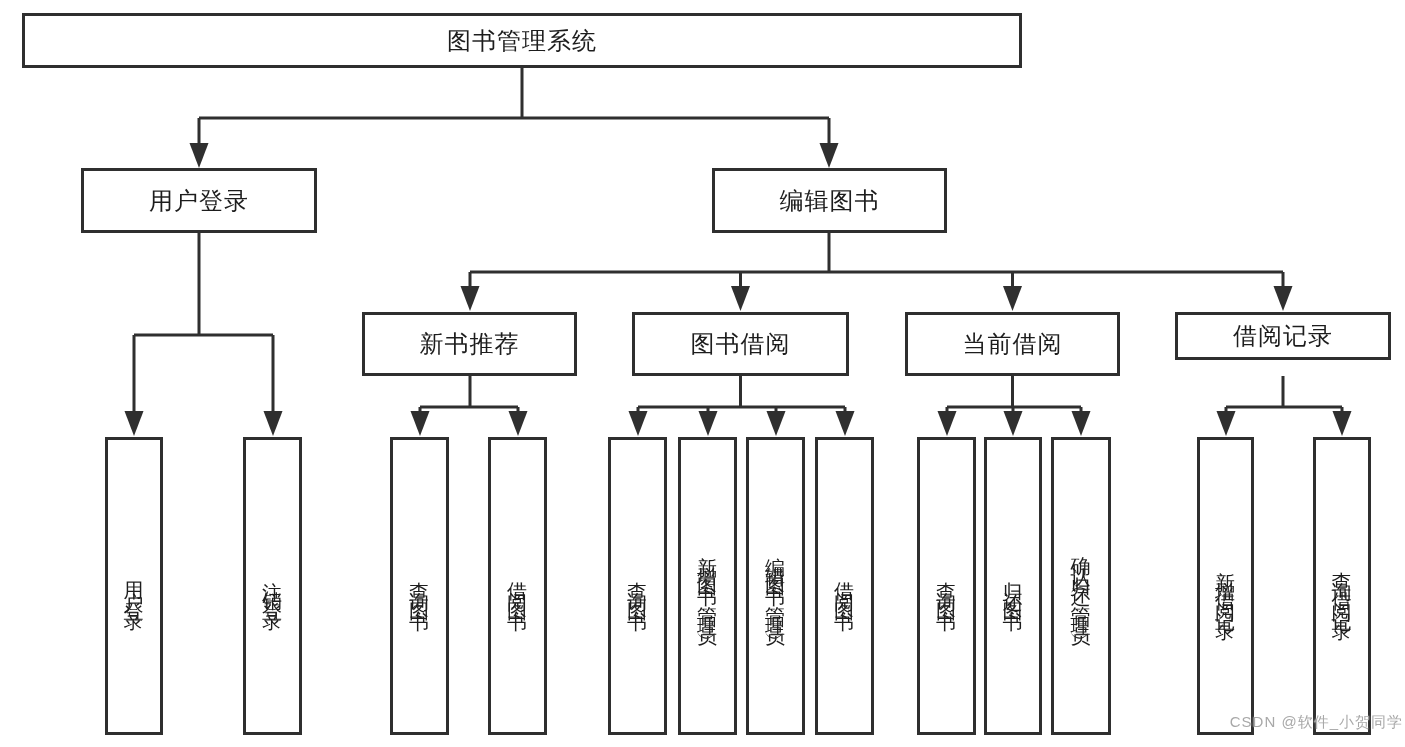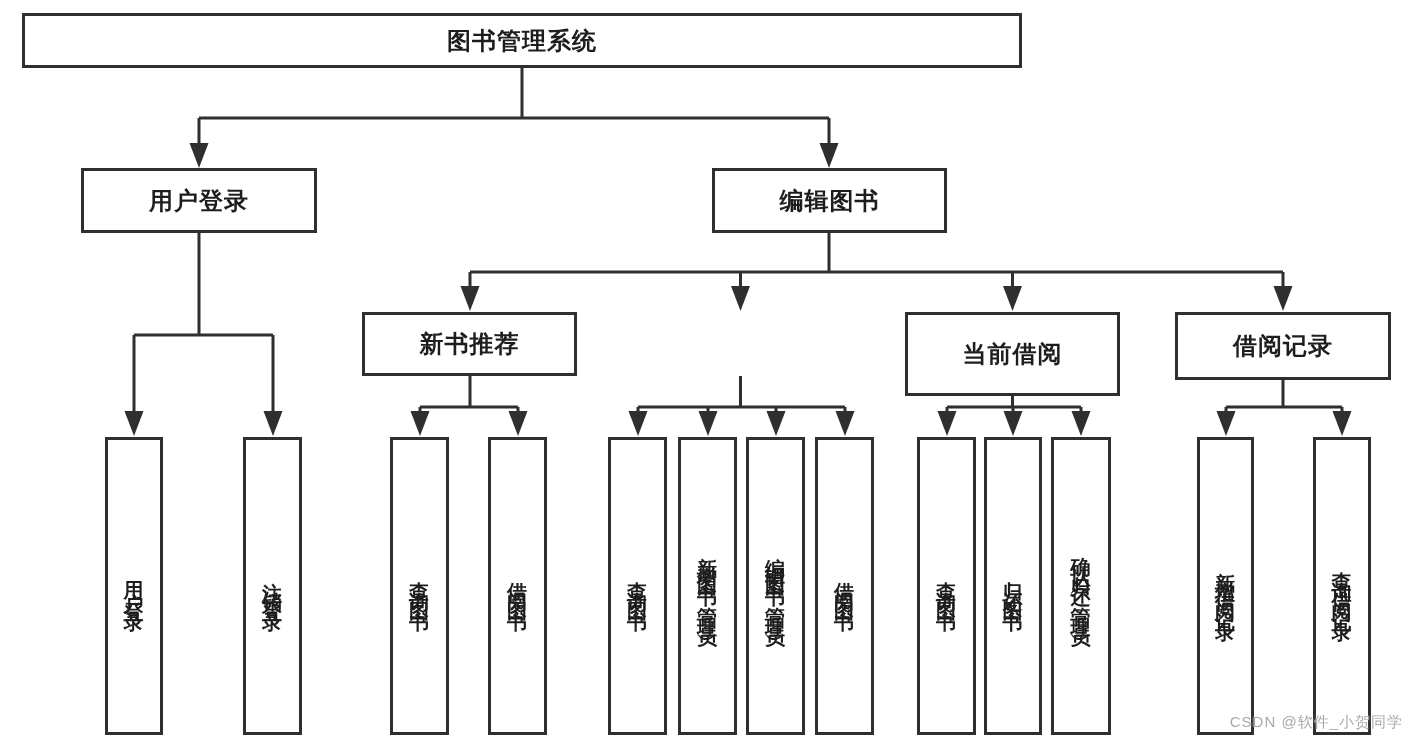--- a/index.html
+++ b/index.html
@@ -16,21 +16,20 @@
   .box{
     position:absolute;
     box-sizing:border-box;
     border:3px solid #2f2f2f;
     background:#ffffff;
     display:flex;align-items:center;justify-content:center;
     color:#1d1d1d;
     font-size:24px;
     letter-spacing:1px;
     z-index:2;
-    font-weight:bold;
   }
   .leaf{font-size:20px;}
   .leaf .vtext{
     writing-mode:vertical-rl;
     text-orientation:mixed;
     letter-spacing:10px;
     line-height:1;
     white-space:nowrap;
   }
   .watermark{
@@ -89,24 +88,27 @@
   <div class="box" style="left:81px;top:168px;width:236px;height:65px;">
     <span>用户登录</span>
   </div>
   <div class="box" style="left:712px;top:168px;width:235px;height:65px;">
     <span>编辑图书</span>
   </div>
 
   <div class="box" style="left:362px;top:312px;width:215px;height:64px;">
     <span>新书推荐</span>
   </div>
-  <div class="box" style="left:905px;top:312px;width:215px;height:84px;">
+  <div class="box" style="left:632px;top:312px;width:217px;height:64px;">
+    <span>图书借阅</span>
+  </div>
+  <div class="box" style="left:905px;top:312px;width:215px;height:64px;">
     <span>当前借阅</span>
   </div>
-  <div class="box" style="left:1175px;top:312px;width:216px;height:68px;">
+  <div class="box" style="left:1175px;top:312px;width:216px;height:48px;">
     <span>借阅记录</span>
   </div>
 
   <div class="box leaf" style="left:105px;top:437px;width:58px;height:298px;">
     <span class="vtext">用户登录</span>
   </div>
   <div class="box leaf" style="left:243px;top:437px;width:59px;height:298px;">
     <span class="vtext">注销登录</span>
   </div>
   <div class="box leaf" style="left:390px;top:437px;width:59px;height:298px;">

